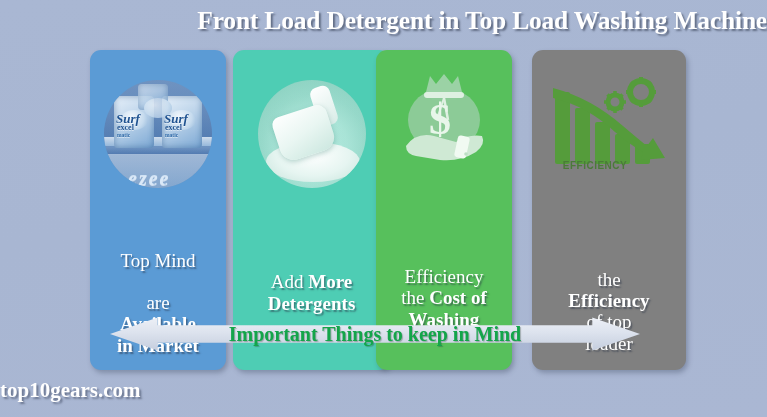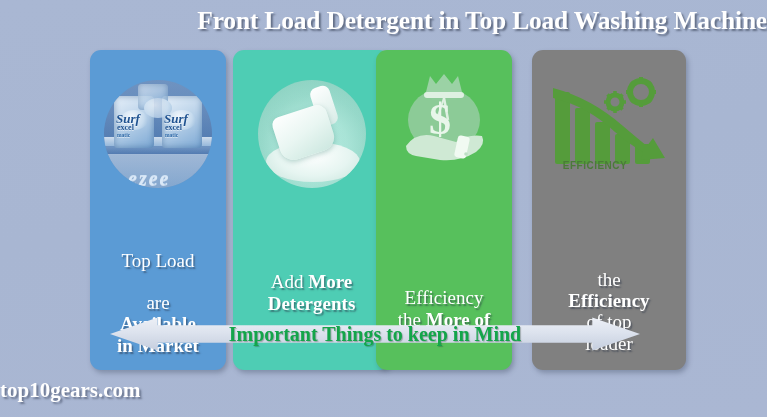--- a/index.html
+++ b/index.html
@@ -224,21 +224,21 @@
 
           <div class="label-surf" style="left:60px; top:32px; font-size:13px;">Surf</div>
           <div class="label-surf" style="left:61px; top:44px; font-size:8px; font-style:normal;">excel</div>
           <div class="label-surf" style="left:61px; top:53px; font-size:5.5px; font-style:normal; color:#2f6aa8;">matic</div>
 
           <div class="label-surf" style="left:24px; top:88px; font-size:20px; color:rgba(220,235,250,.85); letter-spacing:2px;">ezee</div>
         </div>
       </div>
 
       <div class="card-text" style="bottom:14px;">
-        <span>Top Load</span><br>
+        <span>Top Mind</span><br>
         <br>
         <span>are</span><br>
         <b>Available</b><br>
         <b>in Market</b>
       </div>
     </div>
   </div>
 
   <div class="card" id="card-2" style="left:233px; width:157px; background:#4ecdb4;">
     <div class="card-inner">
@@ -275,21 +275,22 @@
           <text x="58" y="72" font-family="'Liberation Serif', serif" font-size="44" font-weight="bold" fill="#e8f6ea" text-anchor="middle">$</text>
 
           <path d="M24 84 Q34 70 52 74 L74 80 Q86 72 100 74 Q104 82 94 90 Q78 100 58 98 L34 94 Q24 92 24 84 Z" fill="#cfe9d4"></path>
           <rect x="74" y="74" width="12" height="22" rx="3" fill="#f1faf2" transform="rotate(12 80 85)"></rect>
           <circle cx="84" cy="92" r="1.8" fill="#bcdfc4"></circle>
         </svg>
       </div>
 
       <div class="card-text" style="bottom:40px;">
         <span>Efficiency</span><br>
-        <span>the </span><b>More of</b><br>
+        <span>the </span><b>Cost of</b><br>
+        <b>Washing</b>
       </div>
     </div>
   </div>
 
   <div class="card" id="card-4" style="left:516px; width:154px; background:#808080;margin-left:16px;">
     <div class="card-inner">
 
       <div class="card-icon" style="width:136px; top:14px;">
         <svg viewBox="0 0 136 112" width="136" height="112" aria-hidden="true">
           <g fill="#559c3b">

